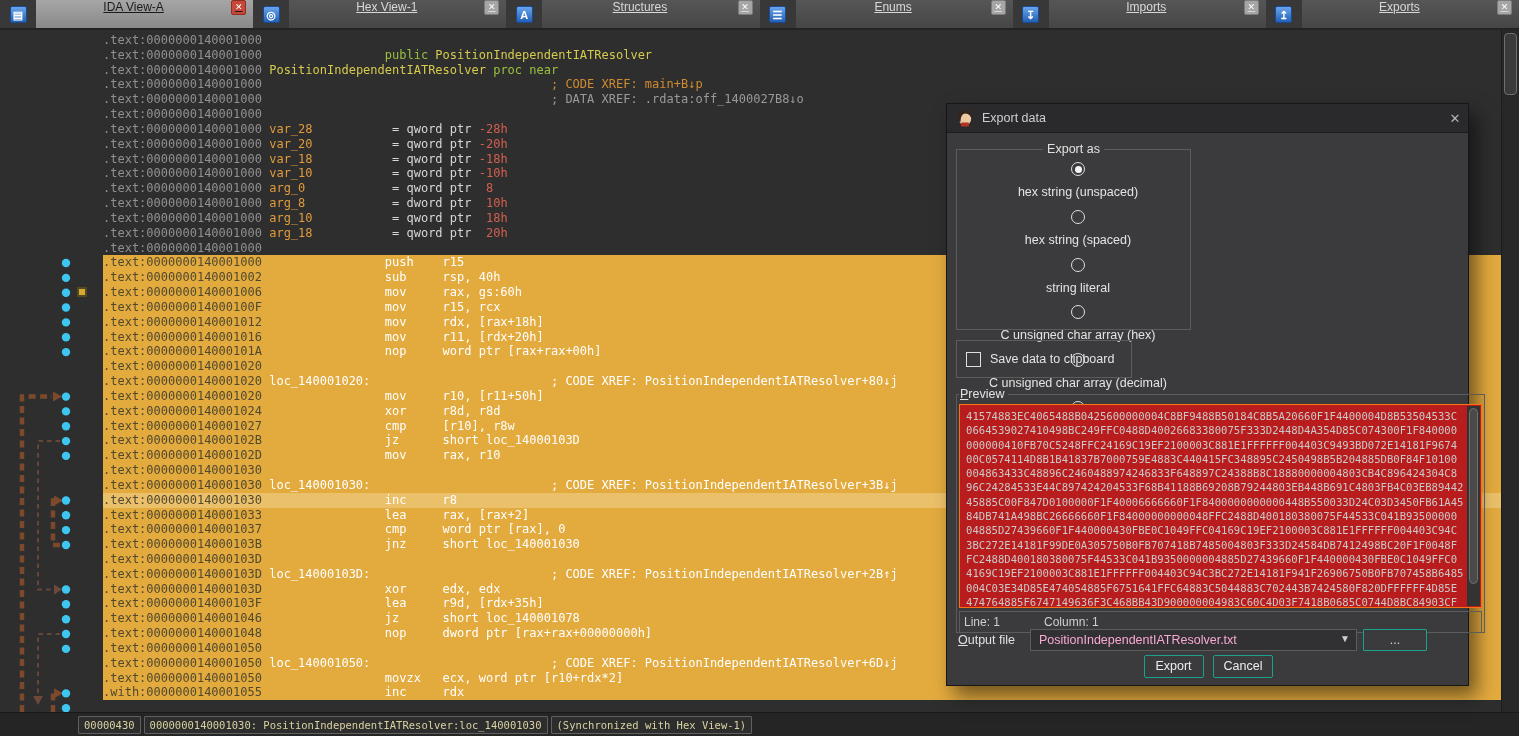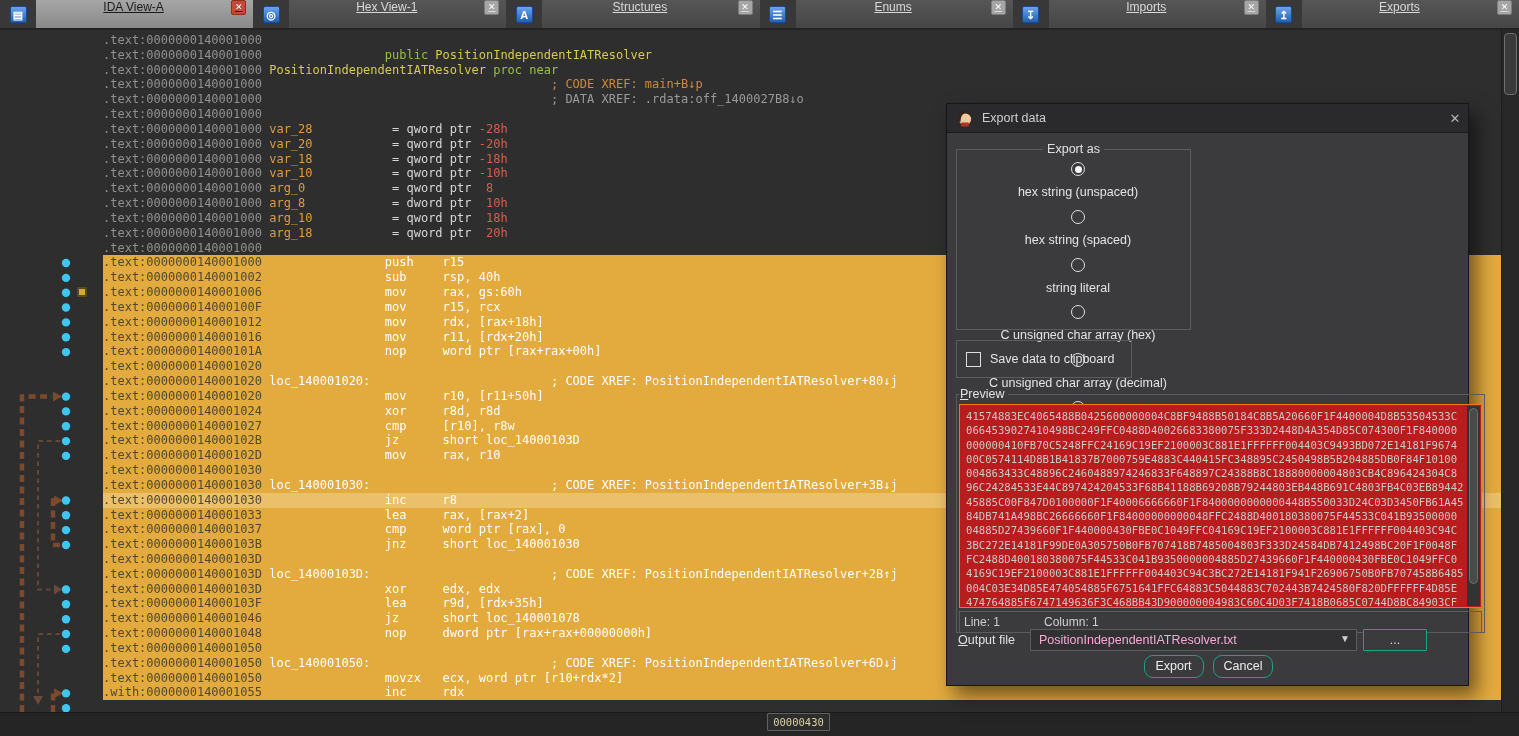--- a/index.html
+++ b/index.html
@@ -36,21 +36,21 @@
   .s-v{color:#e09b3c;} .s-r{color:#d2604f;}
 
   #gutter-svg{position:absolute;left:0;top:0;}
   #item-mark{position:absolute;left:77px;top:257px;width:10px;height:10px;background:#d7a832;
              border:2px solid #55491f;box-sizing:border-box;}
   #main-scrollbar{position:absolute;right:0;top:0;width:17px;height:682px;background:#282828;border-left:1px solid #1e1e1e;}
   #main-scroll-thumb{position:absolute;left:2px;top:3px;width:11px;height:60px;border:1px solid #6f6f6f;border-radius:4px;background:#3a3a3a;}
 
   
   #status-bar{position:absolute;left:0;top:712px;width:1519px;height:24px;background:#252525;
-              border-top:1px solid #191919;display:flex;align-items:center;gap:20px;padding-left:78px;box-sizing:border-box;flex-direction:column;}
+              border-top:1px solid #191919;display:flex;align-items:center;gap:3px;padding-left:78px;box-sizing:border-box;}
   .sb-box{border:1px solid #606060;background:#2d2d2d;color:#d9d2a2;border-radius:1px;
           font-family:"DejaVu Sans Mono",monospace;font-size:10.5px;height:18px;line-height:16px;padding:0 5px;box-sizing:border-box;}
 
   
   #dialog{position:absolute;left:946px;top:103px;width:523px;height:583px;background:#3b3b3d;
           border:1px solid #161616;box-sizing:border-box;box-shadow:8px 10px 18px rgba(0,0,0,.5);
           color:#e4e4e4;font-size:12.5px;}
   #dialog-titlebar{height:28px;background:#2a2a2c;border-bottom:1px solid #1d1d1d;display:flex;align-items:center;}
   #dialog-title{color:#cfcfcf;margin-left:8px;flex:1;}
   #dialog-close{width:26px;text-align:center;color:#b5b5b5;font-size:13px;}
@@ -85,21 +85,21 @@
   #output-row{position:absolute;left:11px;top:524px;width:501px;height:24px;display:flex;align-items:center;}
   #output-file-label{display:inline-block;width:72px;color:#e2e2e2;}
   #output-combo{position:relative;width:327px;height:22px;border:1px solid #5c5c5c;background:#313133;
                 box-sizing:border-box;display:flex;align-items:center;}
   #output-file-value{margin-left:8px;color:#f9a8d4;white-space:nowrap;overflow:hidden;}
   #combo-arrow{position:absolute;right:6px;top:3px;color:#cfcfcf;font-size:10px;}
   #browse-button{margin-left:6px;width:64px;height:22px;border:1px solid #1ba08c;background:#3b3b3d;color:#d8d8d8;
                  text-align:center;line-height:20px;box-sizing:border-box;border-radius:1px;}
   #button-row{position:absolute;left:0;top:551px;width:523px;display:flex;justify-content:center;gap:9px;}
   .dlg-btn{min-width:60px;height:23px;border:1px solid #1ba08c;background:#3b3b3d;color:#ededed;
-           text-align:center;line-height:21px;box-sizing:border-box;border-radius:9px;padding:0 10px;}
+           text-align:center;line-height:21px;box-sizing:border-box;border-radius:2px;padding:0 10px;}
 </style>
 </head>
 <body>
 
 <div id="app">
 
   <div id="tab-bar">
       <div class="tab-unit">
         <div class="tab-icon-cell">
           <div class="tab-icon">▤</div>

